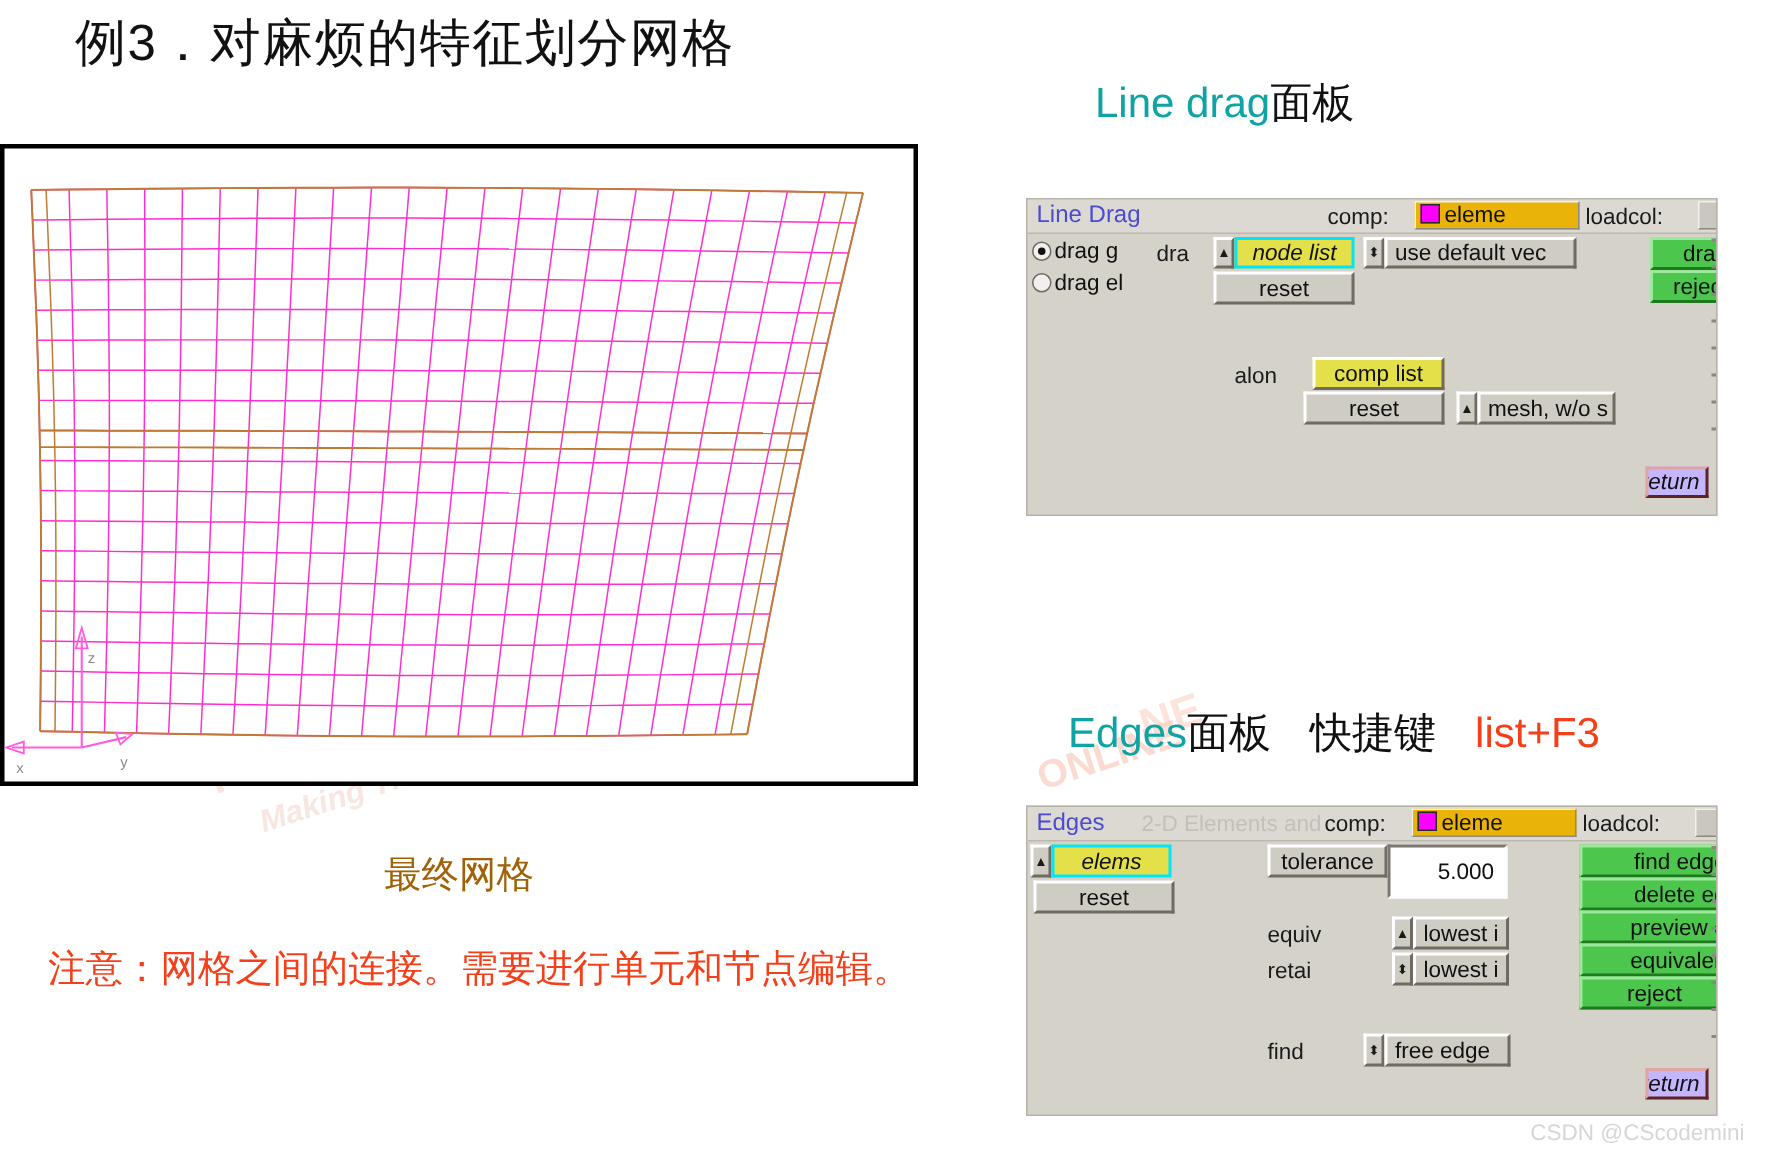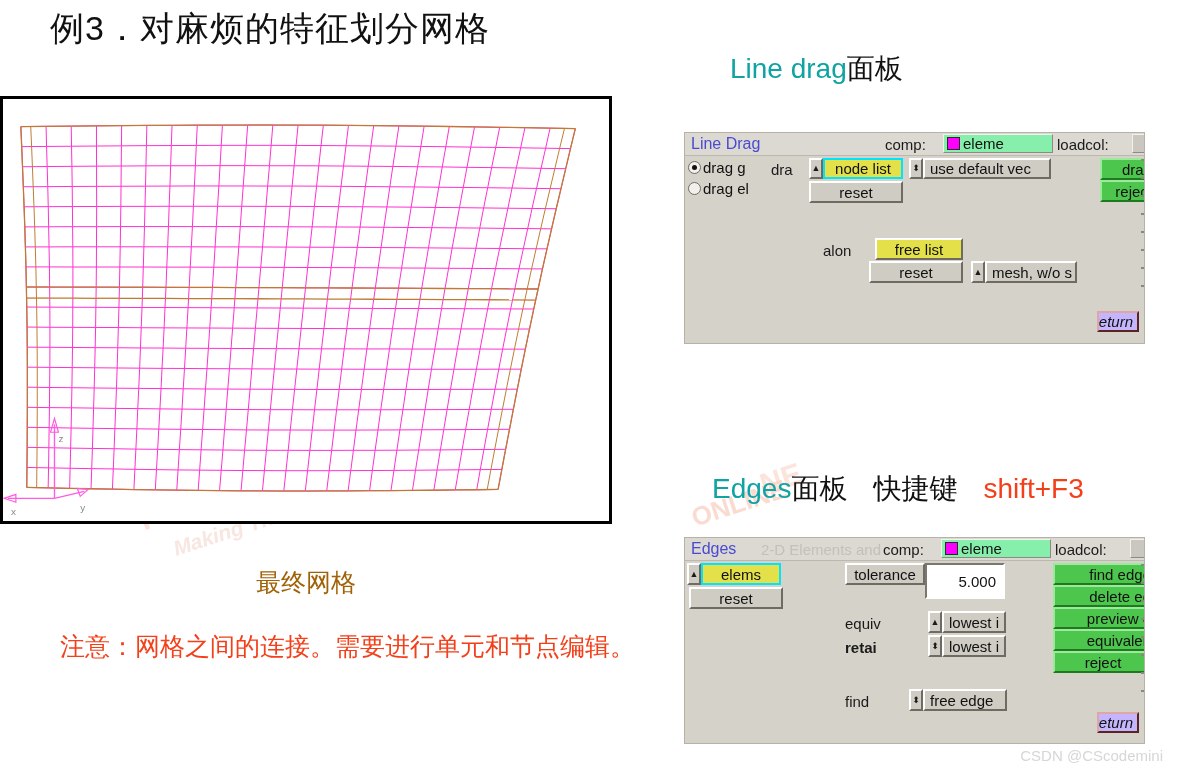--- a/index.html
+++ b/index.html
@@ -45,21 +45,21 @@
   }
   #mesh-svg{display:block;width:100%;height:100%;}
 
   
   #mesh-caption{
     left:0px;top:566px;width:612px;text-align:center;
     font-size:25px;color:#a16207;
   }
   #note-text{
     left:32px;top:630px;width:580px;
-    font-size:25px;color:#f4401a;line-height:1.32;margin-left:28px;
+    font-size:25px;color:#f4401a;line-height:1.32;
   }
 
   
   .heading{font-size:28px;white-space:nowrap;}
   #heading-linedrag{left:730px;top:50px;}
   #heading-edges{left:712px;top:470px;}
   .h-teal{color:#10a3a3;}
   .h-black{color:#111111;}
   .h-red{color:#f4401a;}
   .h-gap{display:inline-block;width:26px;}
@@ -86,21 +86,21 @@
     position:absolute;left:6px;top:2px;
     color:#4a4ad2;font-size:16px;white-space:nowrap;
   }
   .panel-subtitle{
     position:absolute;top:3px;
     color:#c3c0b8;font-size:15px;white-space:nowrap;
   }
   .hdr-label{position:absolute;top:3px;font-size:15px;color:#1a1a1a;white-space:nowrap;}
   .hdr-field{
     position:absolute;top:1px;height:19px;
-    background:#86efac;
+    background:#eab308;
     border:1px solid #8e8a82;
     border-top-color:#f3f1ec;border-left-color:#f3f1ec;
     box-sizing:border-box;
     font-size:15px;
     line-height:17px;
     white-space:nowrap;
     overflow:hidden;
   }
   .hdr-field.empty{background:#cac7c0;}
   .swatch{
@@ -120,21 +120,21 @@
     color:#111111;
     text-align:center;
     white-space:nowrap;
     overflow:hidden;
     line-height:normal;
     display:flex;align-items:center;justify-content:center;
   }
   .btn.left{justify-content:flex-start;padding-left:5px;}
   .btn.right{justify-content:flex-end;padding-right:4px;}
   .btn.yellow{background:#e4e04a;}
-  .btn.yellow-sel{background:#e4e04a;border-color:#00e5ff;border-width:2px;border-style:solid;}
+  .btn.yellow-sel{background:#e4e04a;border-color:#00e5ff;border-width:2px;border-style:solid;font-style:italic;}
   .btn.green{background:#4cc64c;border-color:#9ce89c #1f7a1f #1f7a1f #9ce89c;}
   .btn.red{background:#c4b5fd;border-color:#e0a6a6 #5d2222 #5d2222 #e0a6a6;font-style:italic;}
 
   .spinner{
     position:absolute;
     box-sizing:border-box;
     background:#cfccc4;
     border:2px solid;
     border-color:#ffffff #6f6b63 #6f6b63 #ffffff;
     display:flex;align-items:center;justify-content:center;
@@ -1196,21 +1196,21 @@
       <text x="56" y="348" font-family="Liberation Sans, sans-serif" font-size="10" fill="#8a8a8a">z</text>
     </g>
   </svg>
 </div>
 
 <div class="abs" id="mesh-caption">最终网格</div>
 <div class="abs" id="note-text">注意：网格之间的连接。需要进行单元和节点编辑。</div>
 
 <div class="abs heading" id="heading-linedrag"><span class="h-teal">Line drag</span><span class="h-black">面板</span></div>
 
-<div class="abs heading" id="heading-edges"><span class="h-teal">Edges</span><span class="h-black">面板</span><span class="h-gap"></span><span class="h-black">快捷键</span><span class="h-gap"></span><span class="h-red">shift+F3</span></div>
+<div class="abs heading" id="heading-edges"><span class="h-teal">Edges</span><span class="h-black">面板</span><span class="h-gap"></span><span class="h-black">快捷键</span><span class="h-gap"></span><span class="h-red">list+F3</span></div>
 
 <div class="abs panel" id="panel-linedrag">
   <div class="panel-header"></div>
   <div class="panel-title">Line Drag</div>
 
   <div class="hdr-label" style="left:200px;">comp:</div>
   <div class="hdr-field left" style="left:258px;width:110px;padding-left:0;">
     <span class="swatch"></span><span>eleme</span>
   </div>
   <div class="hdr-label" style="left:372px;">loadcol:</div>
@@ -1232,21 +1232,21 @@
     </div>
   <div class="btn yellow-sel" style="left:138px;top:25px;width:80px;height:21px;">node list</div>
   <div class="btn" style="left:124px;top:48px;width:94px;height:22px;">reset</div>
 
   <div class="spinner" style="left:224px;top:25px;width:14px;height:21px;">
       <span>⬍</span>
     </div>
   <div class="btn left" style="left:238px;top:25px;width:128px;height:21px;">use default vec</div>
 
   <div class="plabel" style="left:138px;top:109px;">alon</div>
-  <div class="btn yellow" style="left:190px;top:105px;width:88px;height:22px;">free list</div>
+  <div class="btn yellow" style="left:190px;top:105px;width:88px;height:22px;">comp list</div>
   <div class="btn" style="left:184px;top:128px;width:94px;height:22px;">reset</div>
 
   <div class="spinner" style="left:286px;top:128px;width:14px;height:22px;">
       <span>▲</span>
     </div>
   <div class="btn left" style="left:300px;top:128px;width:92px;height:22px;">mesh, w/o s</div>
 
   <div class="btn green right" style="left:415px;top:25px;width:58px;height:22px;">drag</div>
   <div class="btn green right" style="left:415px;top:47px;width:58px;height:22px;">reject</div>
   <div class="btn red right" style="left:412px;top:178px;width:42px;height:21px;">return</div>
@@ -1283,21 +1283,21 @@
 
   <div class="btn" style="left:160px;top:25px;width:80px;height:22px;">tolerance</div>
   <div class="txtfield" style="left:240px;top:25px;width:80px;height:36px;">5.000</div>
 
   <div class="plabel" style="left:160px;top:77px;">equiv</div>
   <div class="spinner" style="left:243px;top:73px;width:14px;height:22px;">
       <span>▲</span>
     </div>
   <div class="btn left" style="left:257px;top:73px;width:64px;height:22px;">lowest i</div>
 
-  <div class="plabel" style="left:160px;top:101px;font-weight:bold;">retai</div>
+  <div class="plabel" style="left:160px;top:101px;">retai</div>
   <div class="spinner" style="left:243px;top:97px;width:14px;height:22px;">
       <span>⬍</span>
     </div>
   <div class="btn left" style="left:257px;top:97px;width:64px;height:22px;">lowest i</div>
 
   <div class="plabel" style="left:160px;top:155px;">find</div>
   <div class="spinner" style="left:224px;top:151px;width:14px;height:22px;">
       <span>⬍</span>
     </div>
   <div class="btn left" style="left:238px;top:151px;width:84px;height:22px;">free edge</div>

